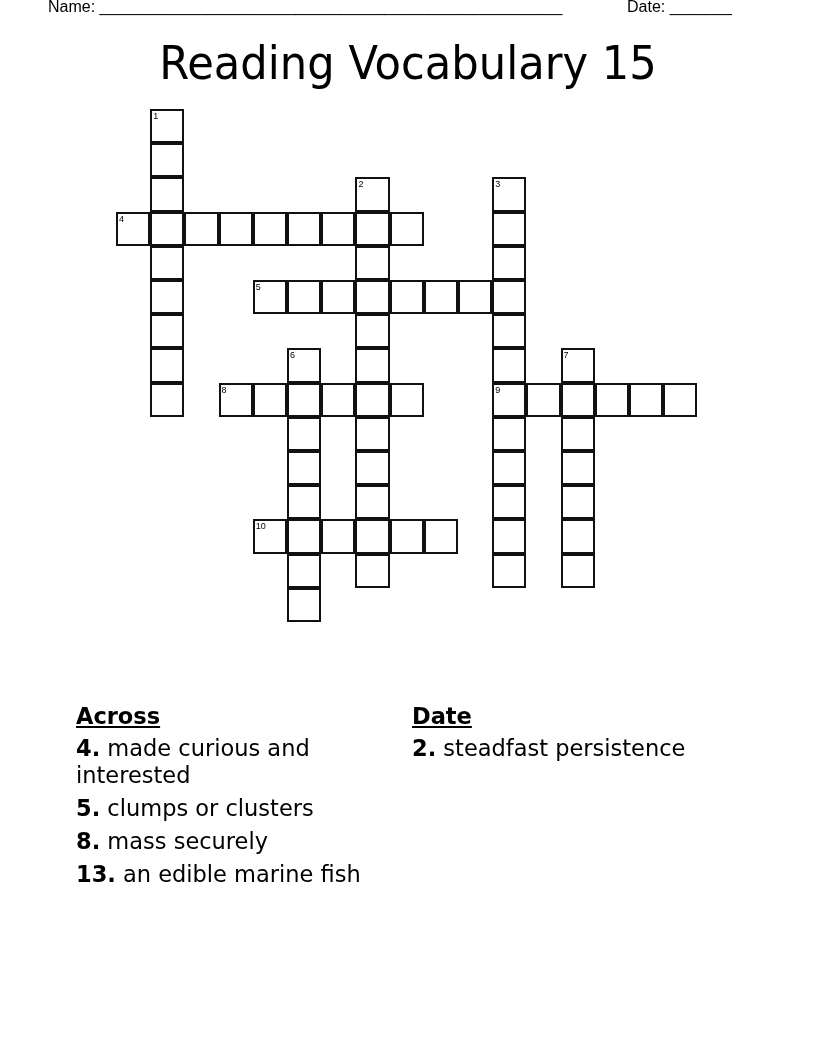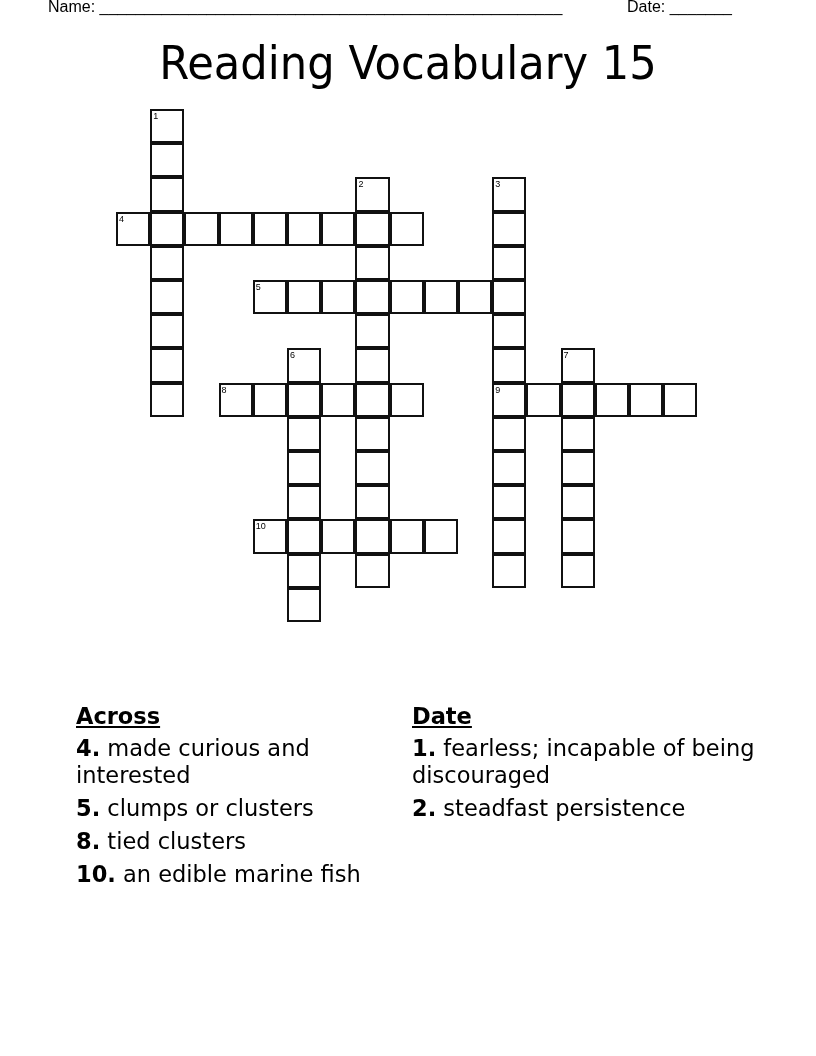--- a/index.html
+++ b/index.html
@@ -121,21 +121,20 @@
     </div>
     <div class="cell" style="left: 322.2px; top: 520.4px;"></div>
     <div class="cell" style="left: 390.6px; top: 520.4px;"></div>
     <div class="cell" style="left: 424.8px; top: 520.4px;"></div>
   </div>
 
 <div class="clues across">
   <div class="clue-heading">Across</div>
   <div class="clue"><span class="n">4.</span><span> made curious and interested</span></div>
   <div class="clue"><span class="n">5.</span><span> clumps or clusters</span></div>
-  <div class="clue"><span class="n">8.</span><span> tied clusters</span></div>
-  <div class="clue"><span class="n">10.</span><span> an edible marine fish</span></div>
+  <div class="clue"><span class="n">8.</span><span> mass securely</span></div>
+  <div class="clue"><span class="n">13.</span><span> an edible marine fish</span></div>
 </div>
 
 <div class="clues down">
   <div class="clue-heading">Date</div>
-  <div class="clue"><span class="n">1.</span><span> fearless; incapable of being discouraged</span></div>
   <div class="clue"><span class="n">2.</span><span> steadfast persistence</span></div>
 </div>
 
 </body></html>

